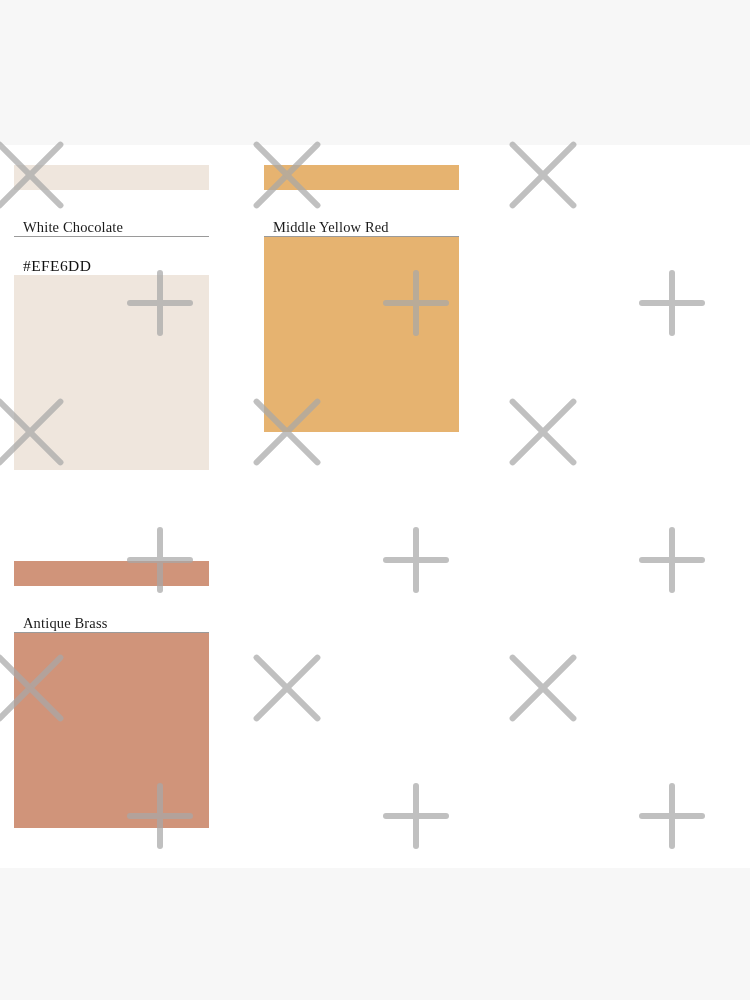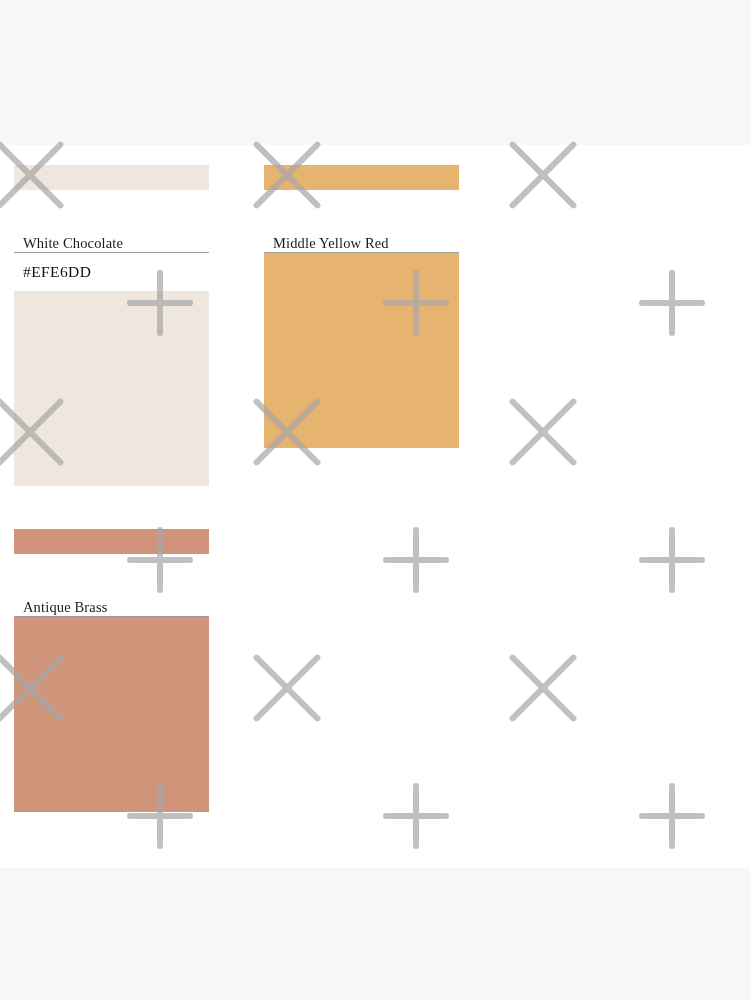--- a/index.html
+++ b/index.html
@@ -39,21 +39,21 @@
     height: 723px;
   }
   .palette-row {
     position: absolute;
     left: 0;
     width: 750px;
     height: 295px;
     display: flex;
   }
   .palette-row.row-0 { top: 20px; }
-  .palette-row.row-1 { top: 384px; flex-direction: column; }
+  .palette-row.row-1 { top: 416px; flex-direction: column; }
 
   .swatch-card {
     width: 250px;
     position: relative;
   }
   .card-inner {
     position: absolute;
     left: 14px;
     width: 195px;
     top: 0;
@@ -63,34 +63,33 @@
     height: 25px;
     width: 100%;
   }
   .name-row {
     height: 47px;
     display: flex;
     align-items: flex-end;
     border-bottom: 1px solid #9a9a9a;
     box-sizing: border-box;
     padding-bottom: 1px;
-    margin-top: 16px;
   }
   .swatch-name {
     font-size: 14.5px;
     color: #1a1a1a;
     letter-spacing: 0.15px;
     line-height: 1.05;
     white-space: nowrap;
     padding-left: 9px;
   }
   .hex-row {
     height: 38px;
     display: flex;
-    align-items: center;
+    align-items: flex-end;
   }
   .swatch-hex {
     font-size: 15.5px;
     color: #111111;
     letter-spacing: 0.4px;
     white-space: nowrap;
     padding-left: 9px;
   }
   .color-block {
     height: 195px;

